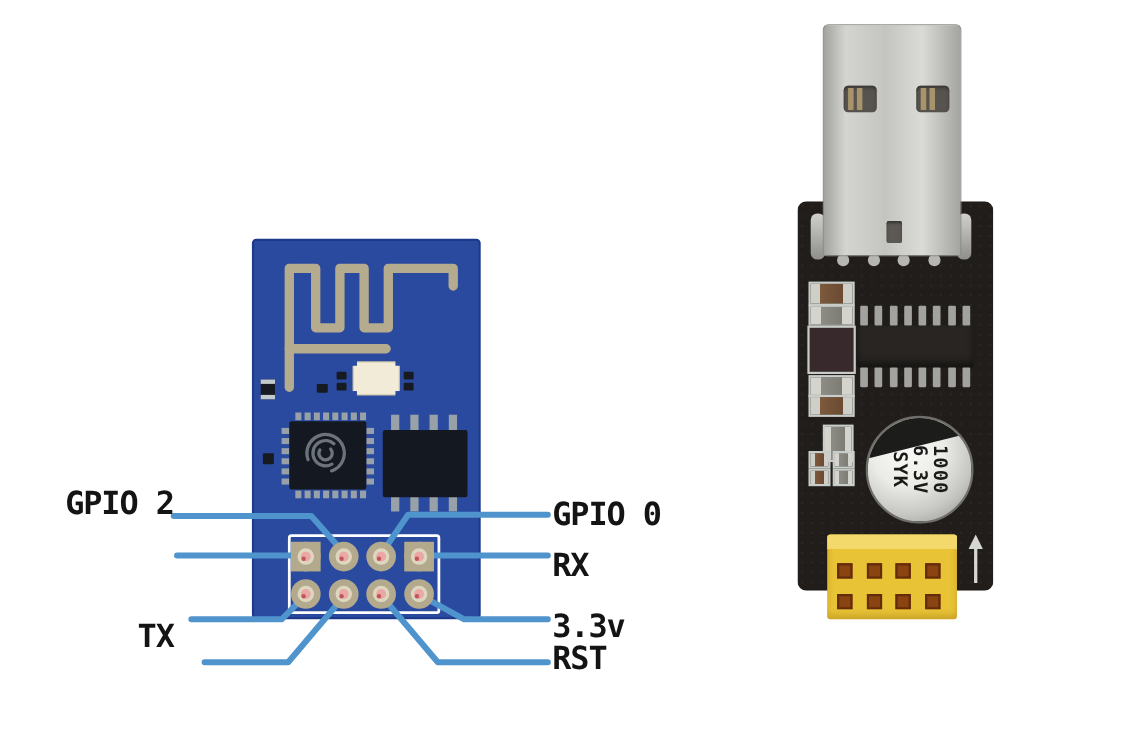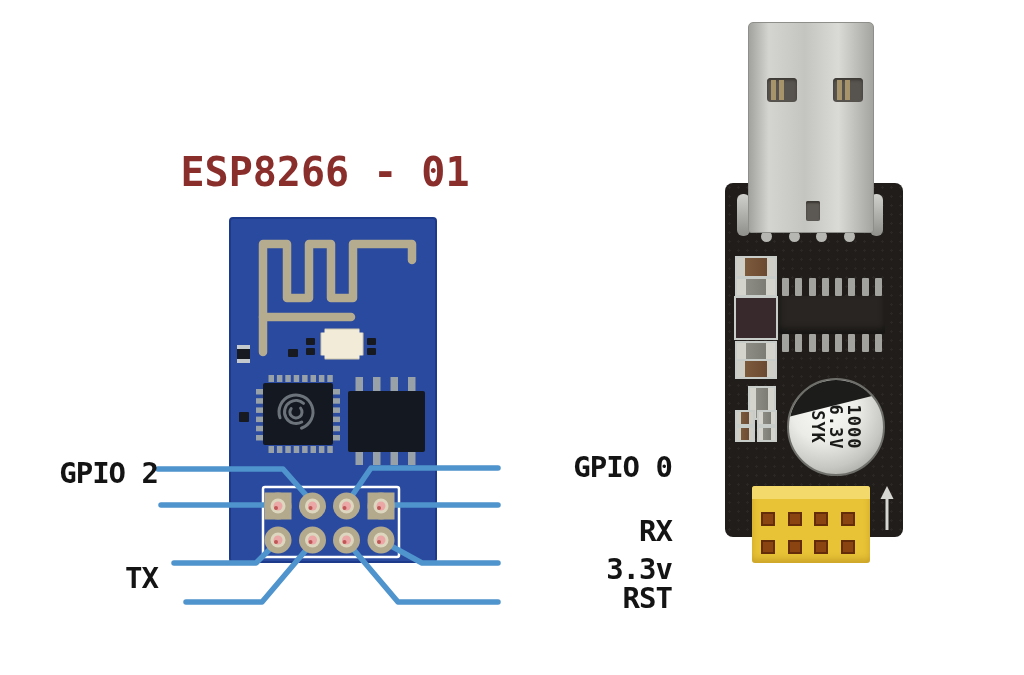--- a/index.html
+++ b/index.html
@@ -11,21 +11,21 @@
   .diagram-title{
     position:absolute;left:145px;top:150px;width:360px;text-align:center;
     font-size:40px;font-weight:bold;letter-spacing:0px;color:#8a2e2c;line-height:44px;
     white-space:nowrap;
   }
   .pin-label{
     position:absolute;font-size:29px;font-weight:bold;letter-spacing:-1px;
     color:#141414;white-space:nowrap;line-height:36px;
   }
   .pin-label.left{left:8px;width:150px;text-align:right;}
-  .pin-label.right{left:502px;width:170px;text-align:right;}
+  .pin-label.right{left:502px;width:170px;text-align:left;}
   .pinout-svg{position:absolute;left:0;top:0;}
 
   
   .pcb{
     position:absolute;left:725px;top:183px;width:178px;height:354px;
     background-color:#201d1b;border-radius:8px;
     background-image:radial-gradient(#2b2724 1px, rgba(0,0,0,0) 1.4px);
     background-size:9px 9px;
   }
   .usb-lug{
@@ -221,26 +221,25 @@
             <circle cx="379" cy="508" r="2"></circle>
           <circle cx="276" cy="542" r="2"></circle>
             <circle cx="310.5" cy="542" r="2"></circle>
           <circle cx="344.5" cy="542" r="2"></circle>
             <circle cx="379" cy="542" r="2"></circle>
         </g>
       </g>
     </g>
   </svg>
 
-  <div class="diagram-title">ESP8266 - 01</div>
-
-  <div class="pin-label left" style="top:455px;">GPIO 2</div>
+
+  <div class="pin-label left" style="top:439px;">GPIO 2</div>
   <div class="pin-label left" style="top:560px;">TX</div>
   <div class="pin-label right" style="top:449px;">GPIO 0</div>
-  <div class="pin-label right" style="top:513px;">RX</div>
+  <div class="pin-label right" style="top:496px;">RX</div>
   <div class="pin-label right" style="top:551px;">3.3v</div>
   <div class="pin-label right" style="top:580px;">RST</div>
 
   <div class="pcb">
 
     <div class="solder-pad" style="left:36px;top:48px;"></div>
     <div class="solder-pad" style="left:64px;top:48px;"></div>
     <div class="solder-pad" style="left:91px;top:48px;"></div>
     <div class="solder-pad" style="left:119px;top:48px;"></div>
 

